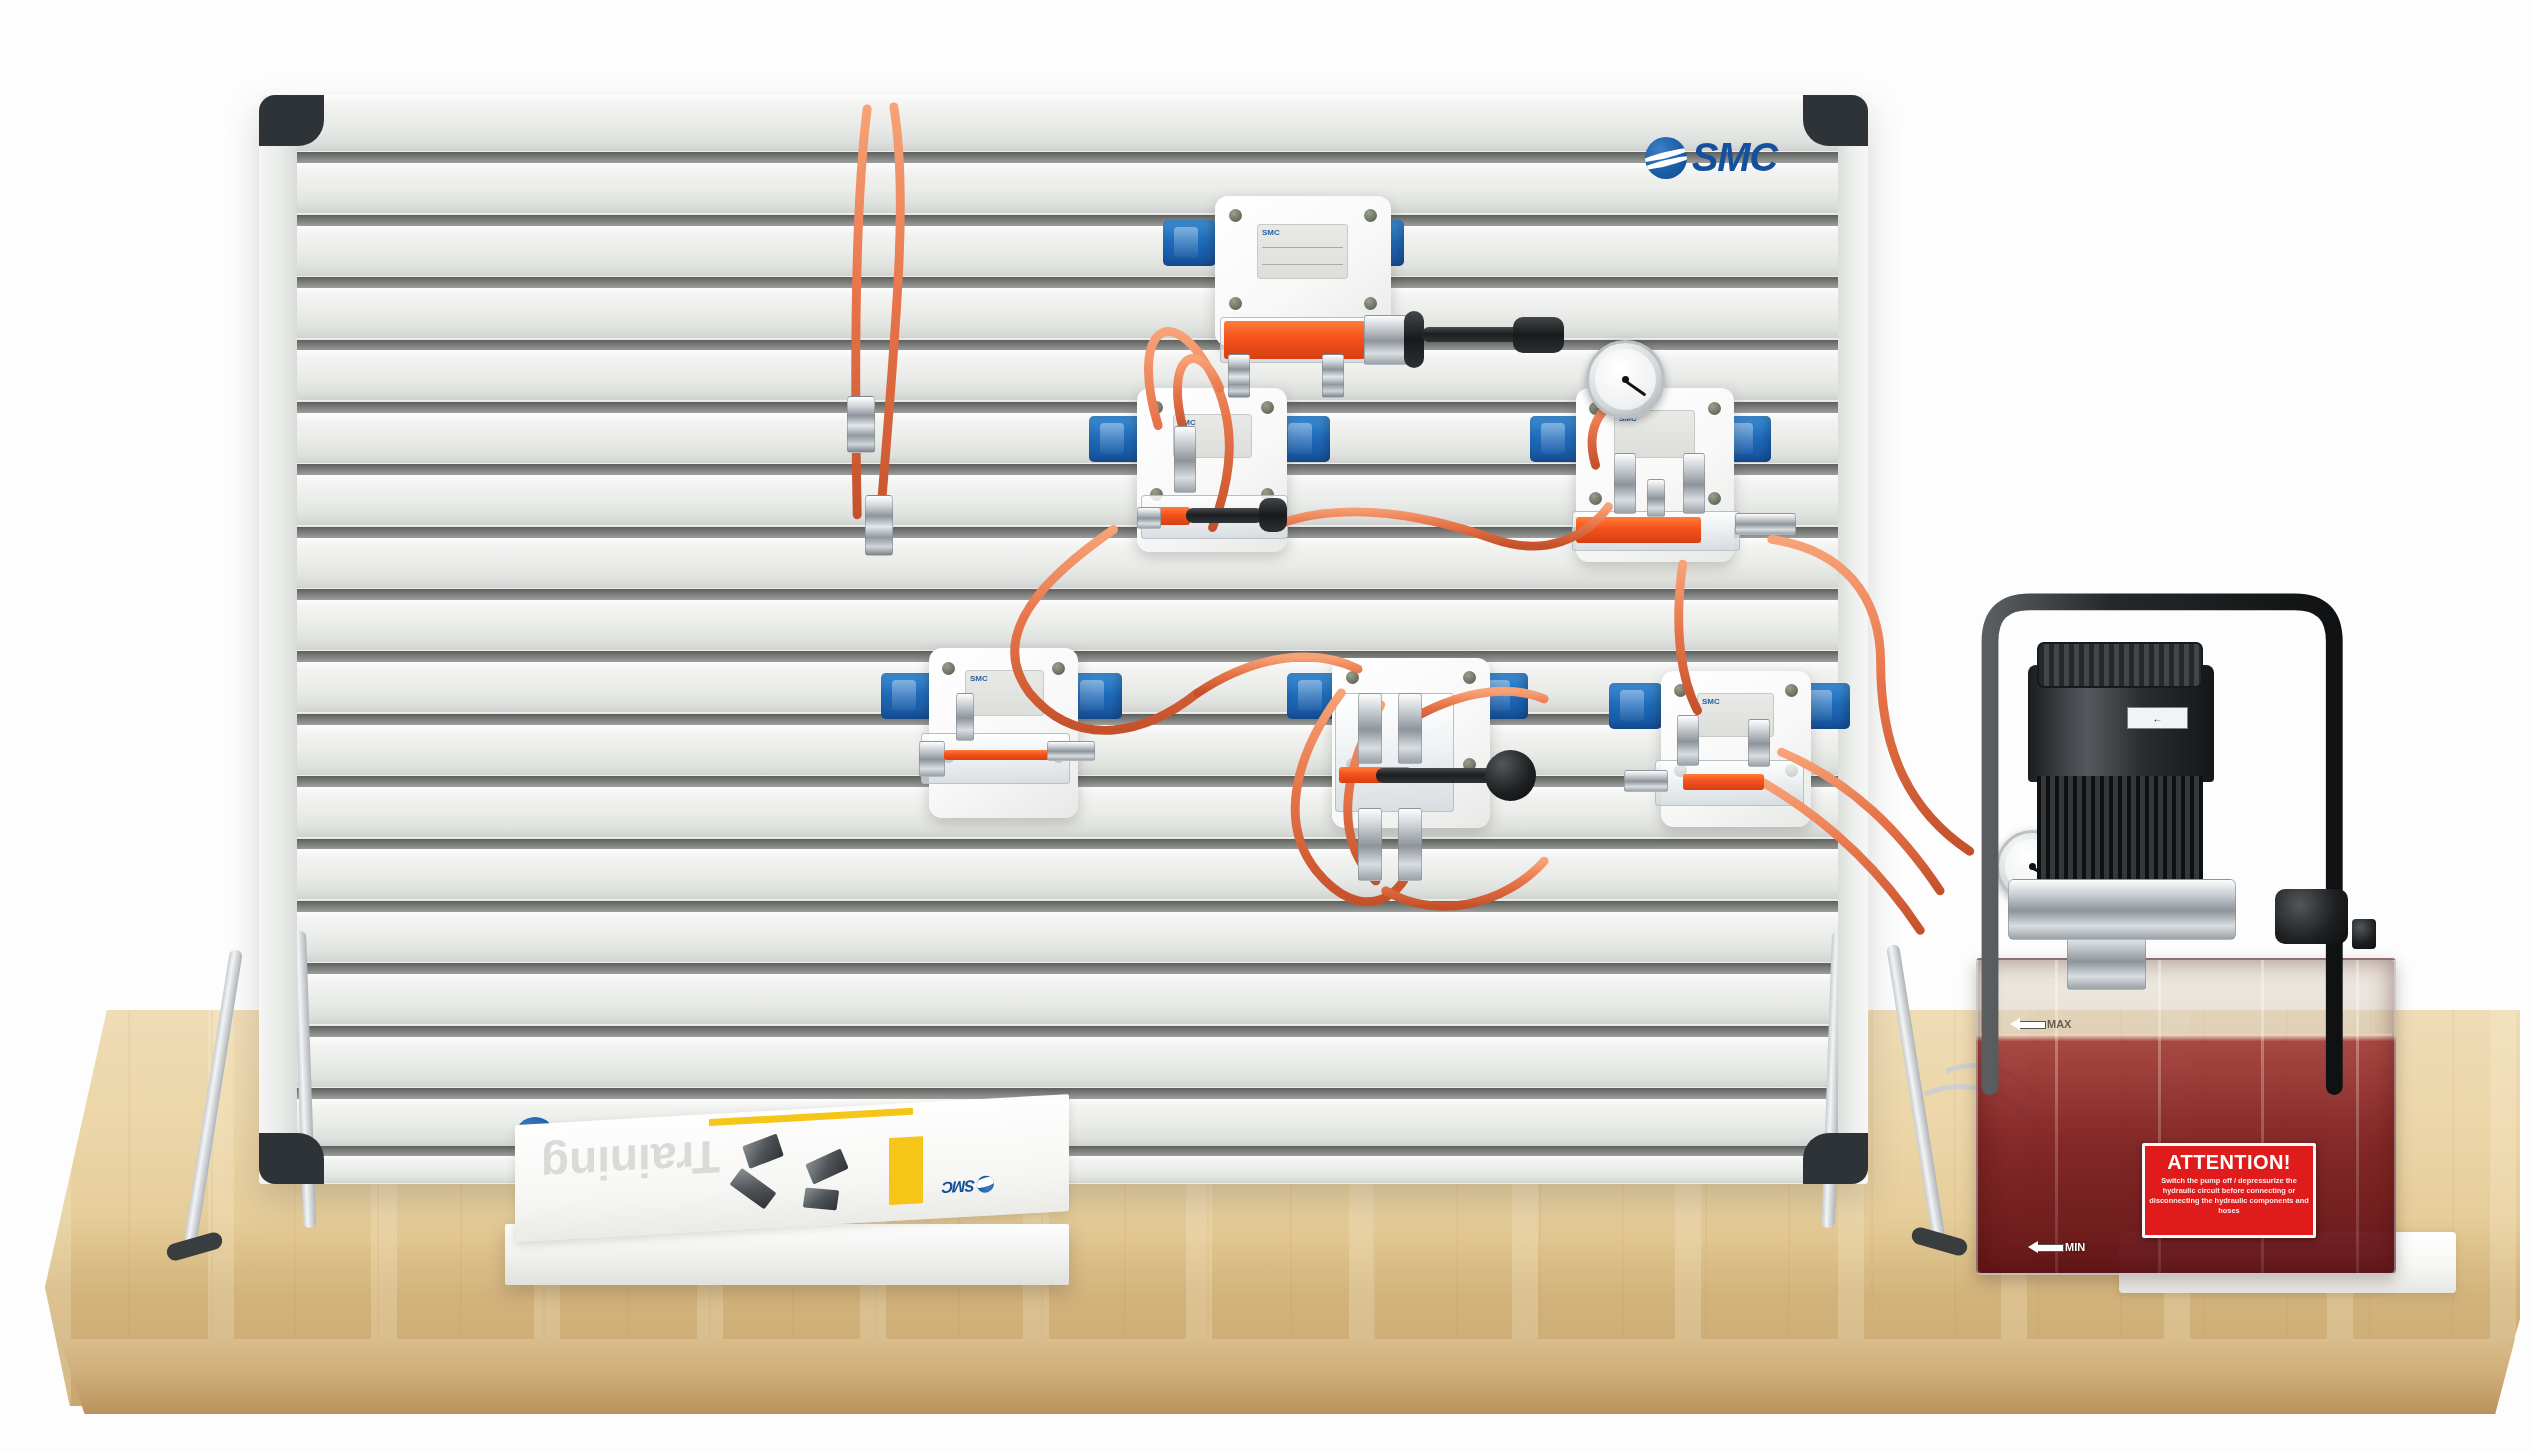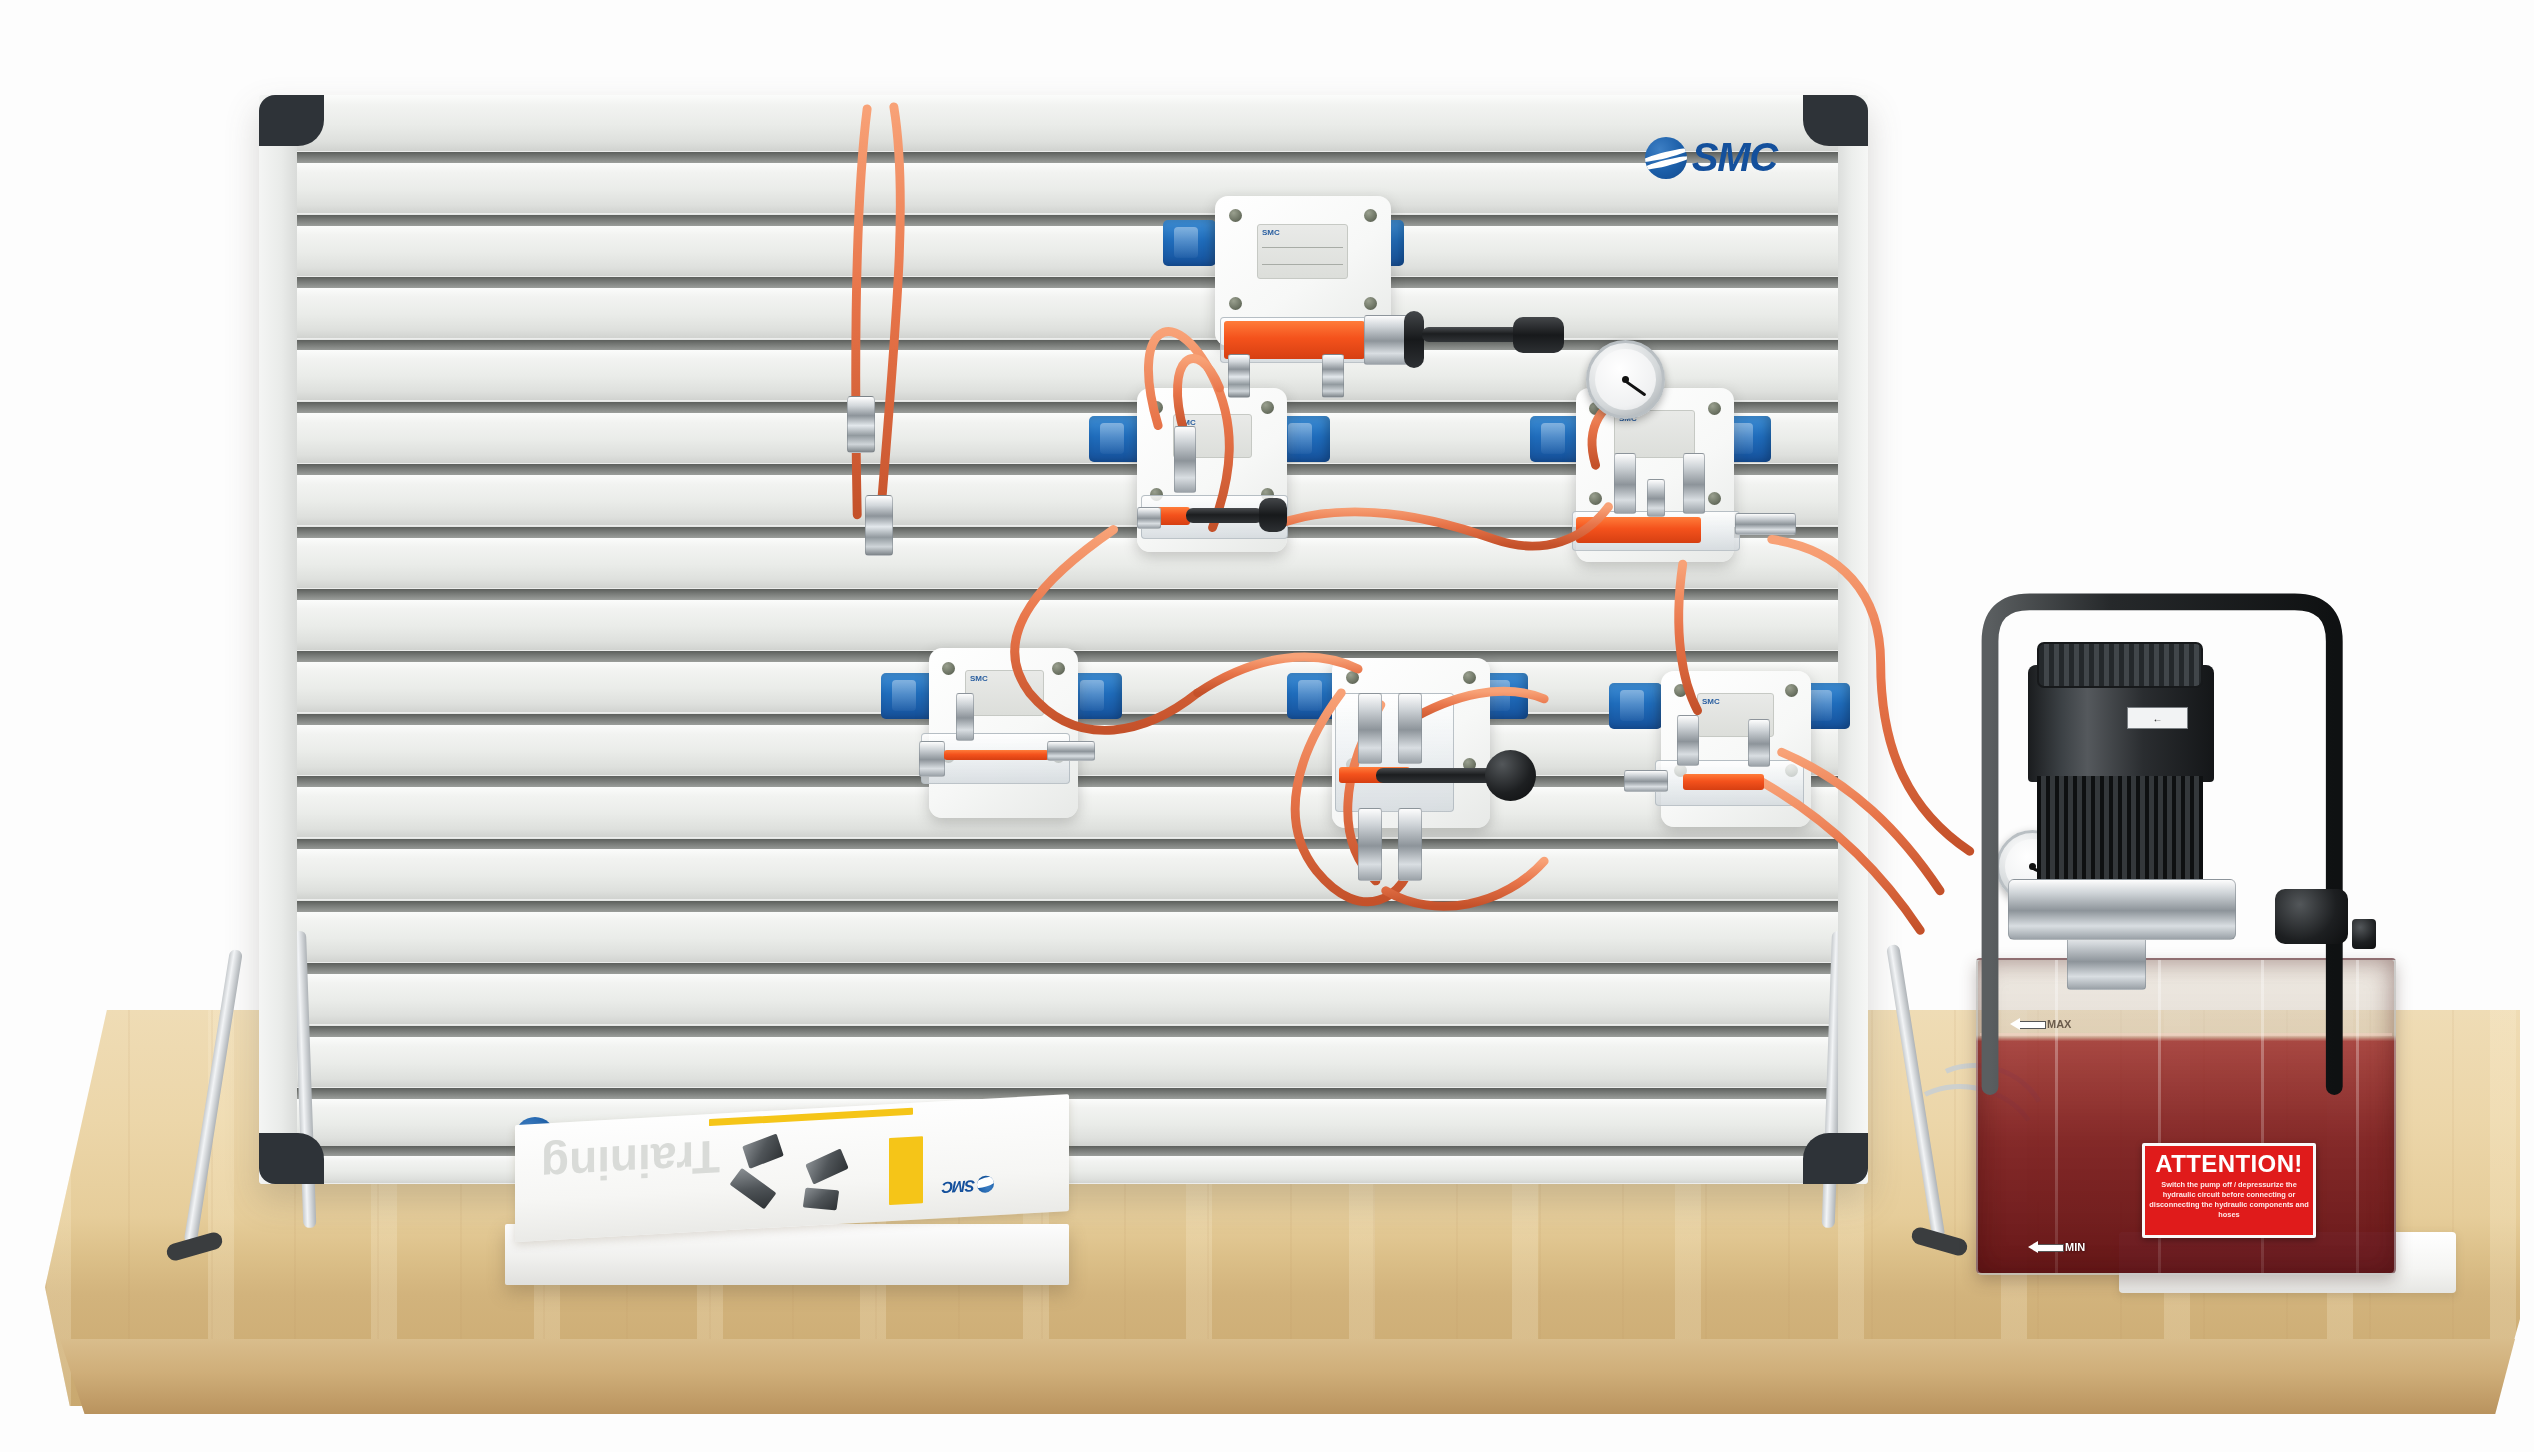--- a/index.html
+++ b/index.html
@@ -279,21 +279,21 @@
     font-size: 10px; color: #111;
   }
   .attention {
     position: absolute; z-index: 20;
     background: #e01b1b; border: 3px solid #fafafa;
     border-radius: 2px; padding: 5px 4px;
     text-align: center; color: #fff;
     box-shadow: 0 2px 6px rgba(0,0,0,0.35);
   }
   .attention-title {
-    font-size: 24px; font-weight: 700; letter-spacing: 0.4px;
+    font-size: 20px; font-weight: 700; letter-spacing: 0.4px;
     line-height: 1.1; margin-bottom: 3px;
   }
   .attention-body {
     font-size: 7.4px; line-height: 1.35; font-weight: 600;
     color: #ffe9e9;
   }
   .minmax {
     position: absolute; z-index: 21;
     display: flex; align-items: center; gap: 3px;
     font-size: 11px; font-weight: 700; color: #fff;

